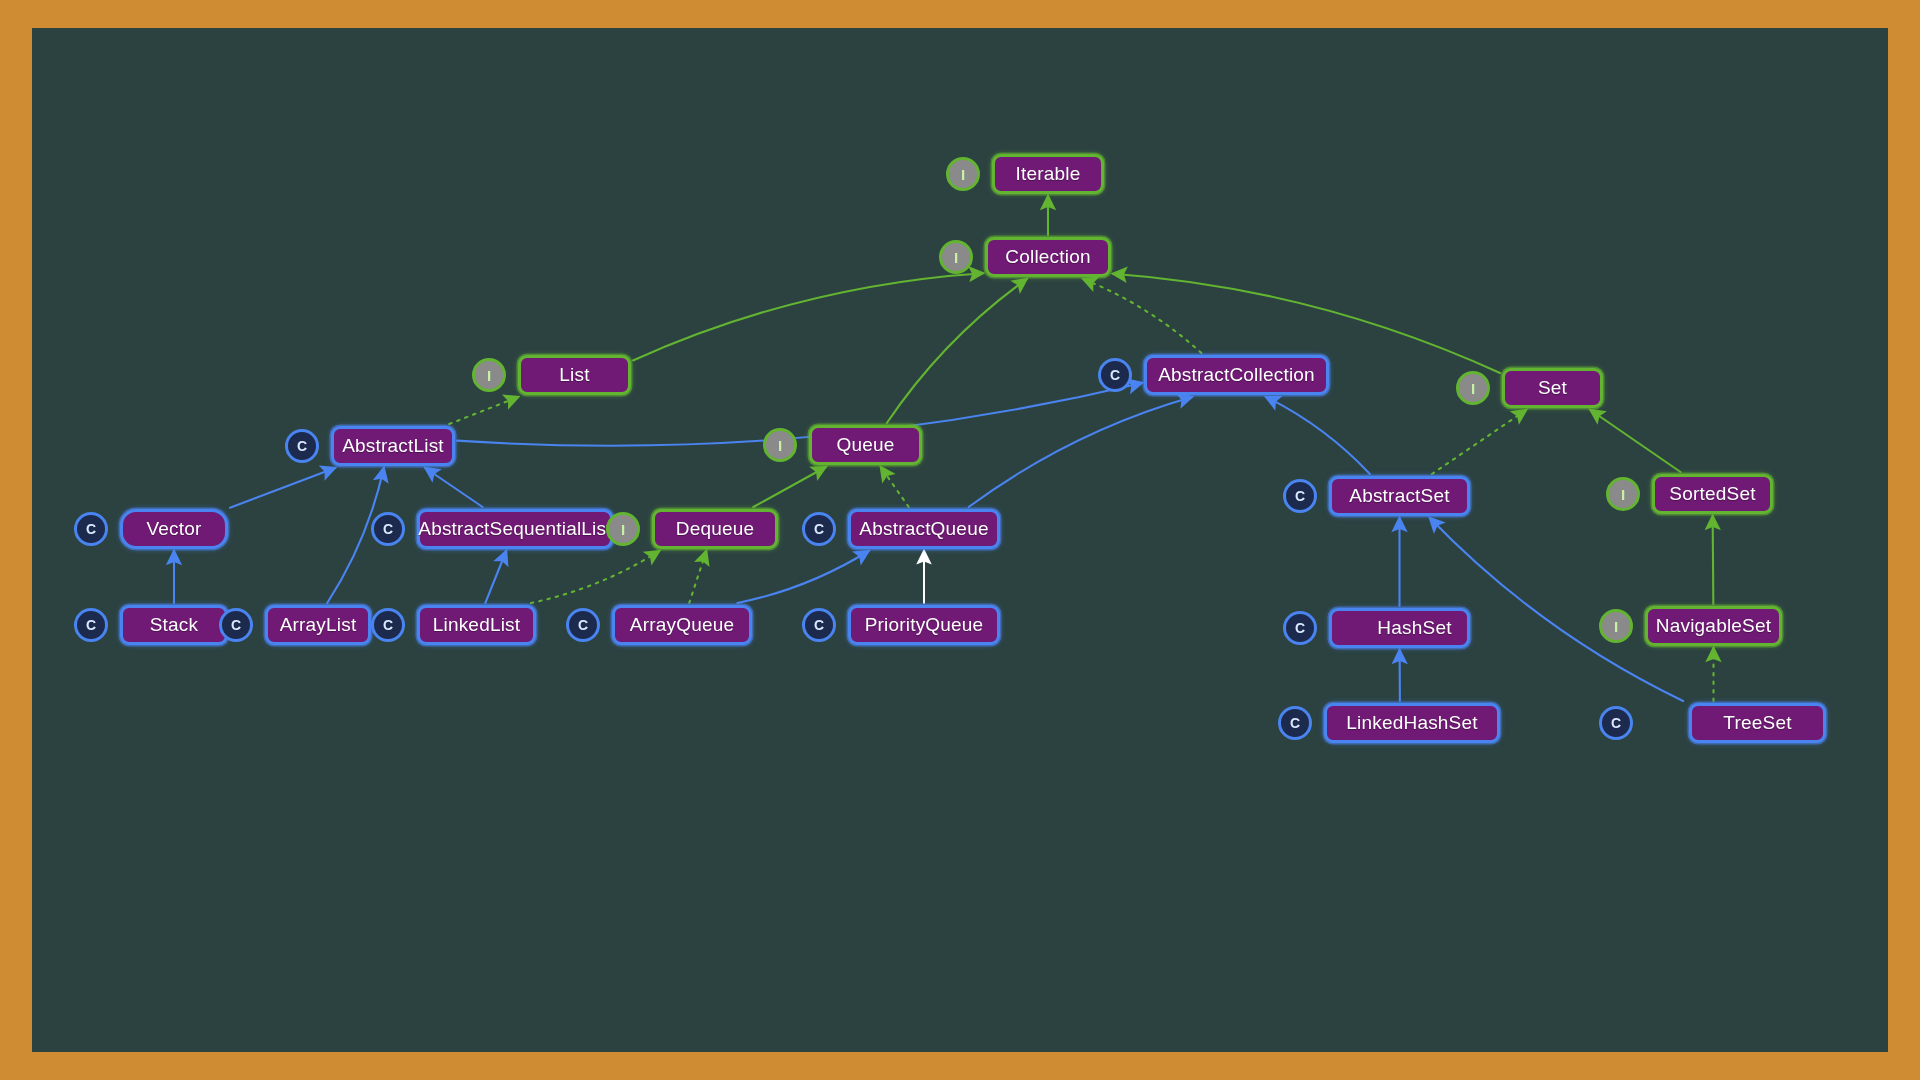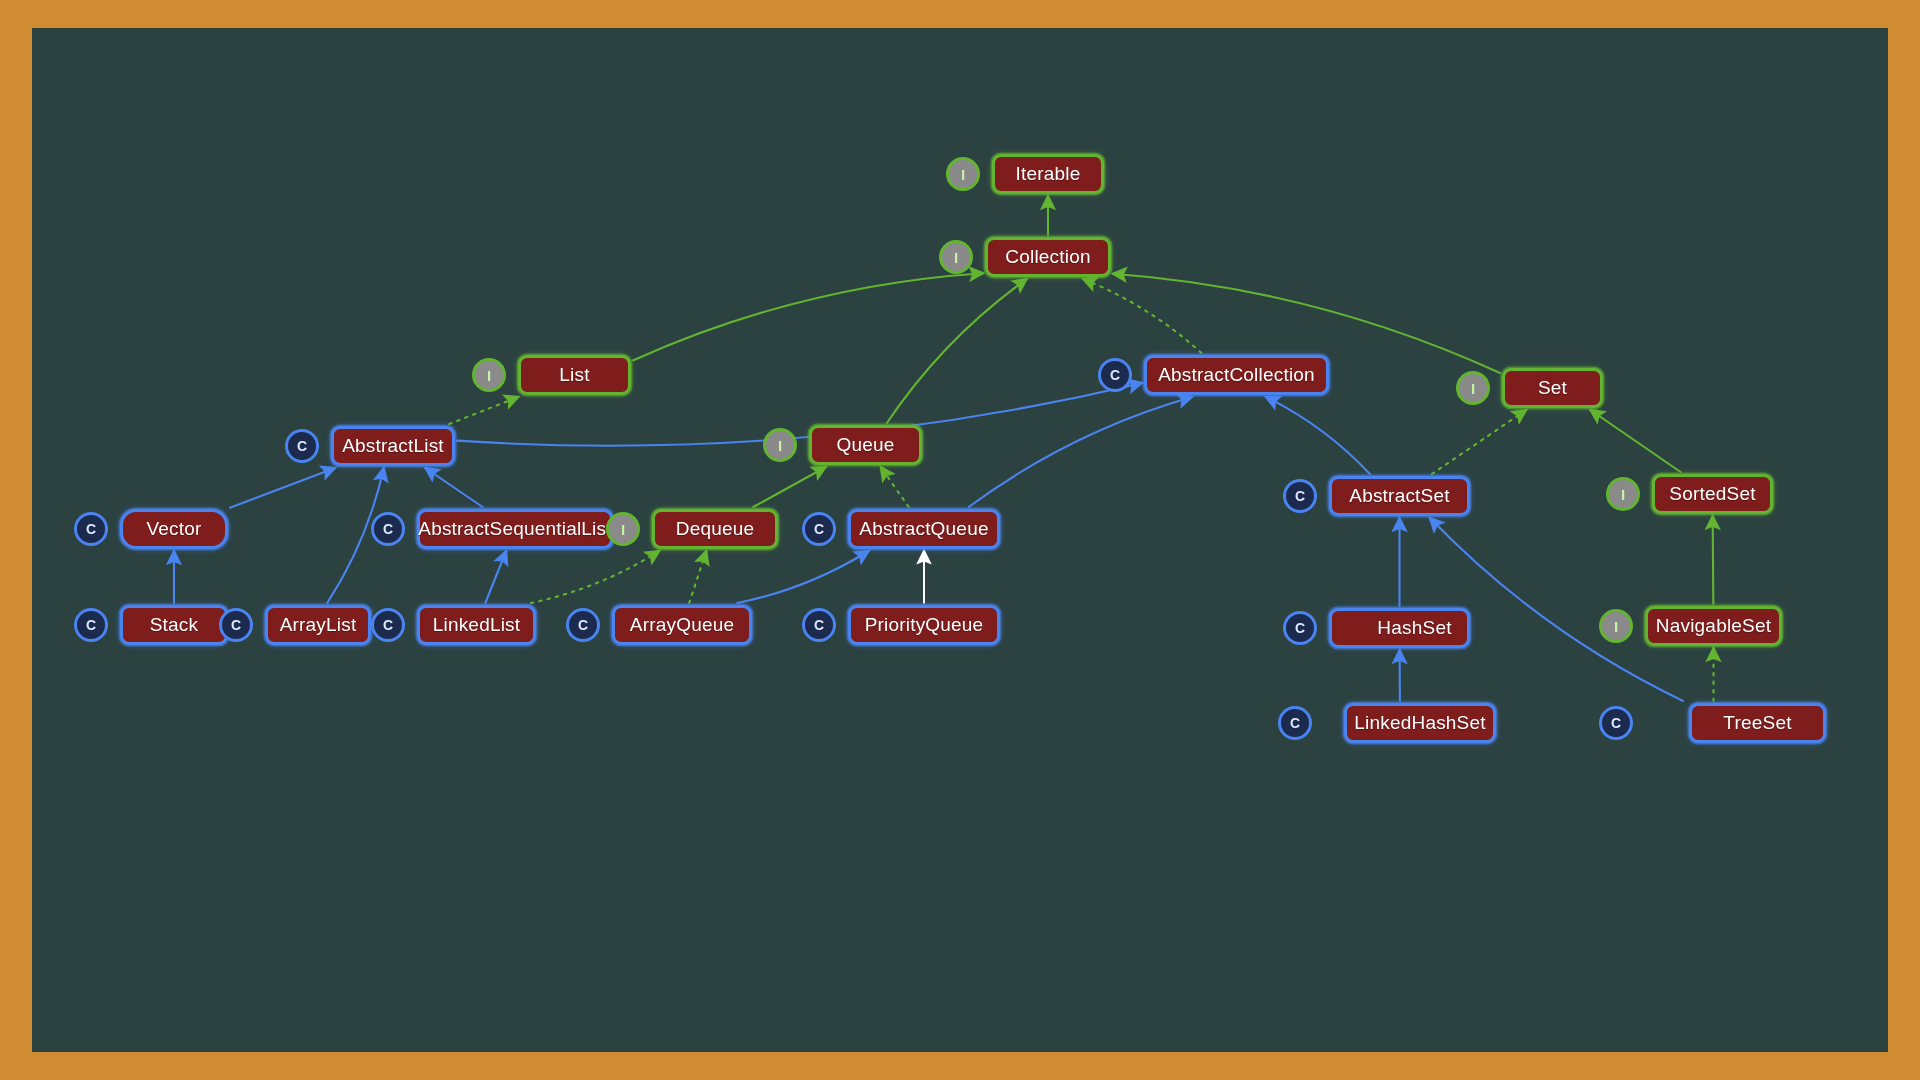--- a/index.html
+++ b/index.html
@@ -48,21 +48,21 @@
     height: 1024px;
   }
 
   .node {
     position: absolute;
     display: flex;
     align-items: center;
     justify-content: center;
     box-sizing: border-box;
     border-radius: 9px;
-    background: #7f1d1d;
+    background: #701a75;
     color: #ffffff;
     font-size: 19px;
     letter-spacing: 0.2px;
     white-space: nowrap;
     padding: 0 14px;
     height: 40px;
     text-shadow: 0 1px 1px rgba(0,0,0,0.35);
   }
 
   .node.iface {
@@ -225,21 +225,21 @@
         </div>
         <div class="badge cls" style="left: 1251px; top: 583px;">C</div>
         <div class="node cls" style="left: 1297px; top: 580px; width: 141px; padding-left: 44px;">
           <span>HashSet</span>
         </div>
         <div class="badge iface" style="left: 1567px; top: 581px;">I</div>
         <div class="node iface" style="left: 1613px; top: 578px; width: 137px;">
           <span>NavigableSet</span>
         </div>
         <div class="badge cls" style="left: 1246px; top: 678px;">C</div>
-        <div class="node cls" style="left: 1292px; top: 675px; width: 152px; margin-left: 20px;">
+        <div class="node cls" style="left: 1292px; top: 675px; width: 176px;">
           <span>LinkedHashSet</span>
         </div>
         <div class="badge cls" style="left: 1567px; top: 678px;">C</div>
         <div class="node cls" style="left: 1613px; top: 675px; width: 137px; margin-left: 44px;">
           <span>TreeSet</span>
         </div>
       </div>
   </div>
 </div>
 

